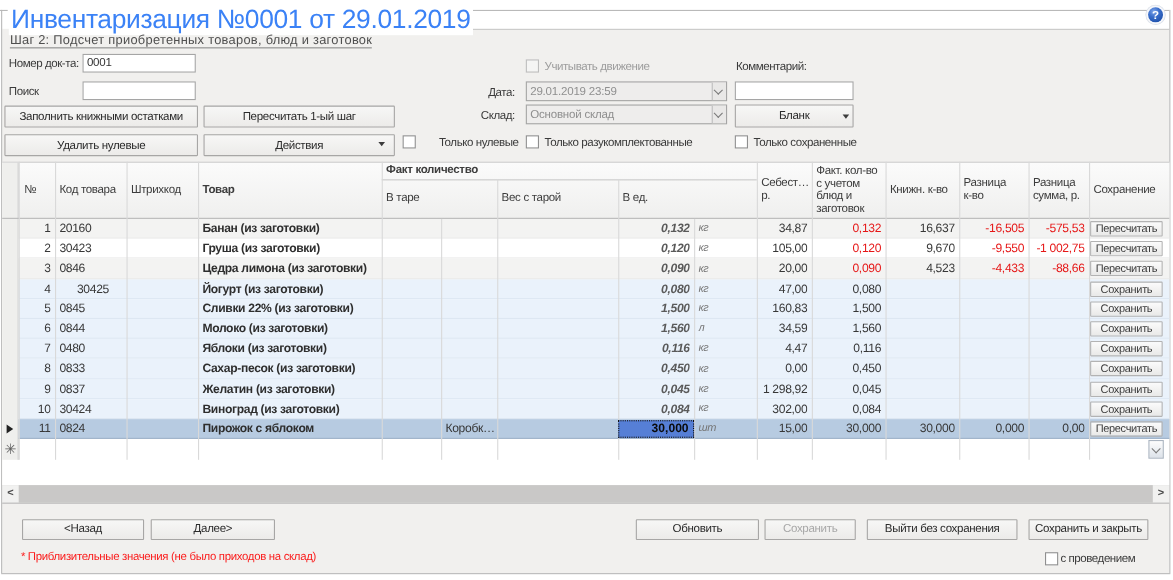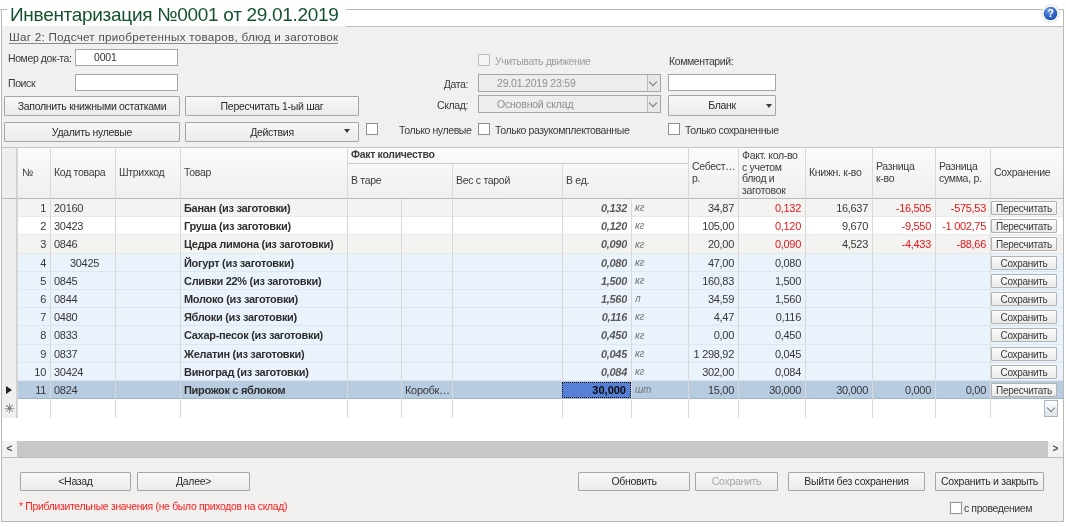--- a/index.html
+++ b/index.html
@@ -7,21 +7,21 @@
 .abs{position:absolute}
 .lbl{position:absolute;font-size:10.5px;letter-spacing:-0.4px;color:#3b3b3b;white-space:nowrap}
 .c{position:absolute;font-size:11px;letter-spacing:-0.3px;color:#373737;white-space:nowrap;overflow:hidden}
 .c.b{font-weight:bold;color:#2e2e2e}
 .c.red{color:#e61717}
 .c.vi{font-style:italic;font-weight:bold;color:#5a5a5a}
 .c.un{font-style:italic;color:#757575;font-size:10px}
 .vl{position:absolute;width:1px;background:#d9d9d9}
 .btn{position:absolute;background:linear-gradient(#f7f7f6,#ecebe9);border:1px solid #a7a6a5;font-size:10.5px;letter-spacing:-0.3px;color:#2b2b2b;text-align:center;border-radius:1px;white-space:nowrap;overflow:hidden}
 .gbtn{position:absolute;background:linear-gradient(#fbfbfb,#e9e9e8);border:1px solid #b3b3b3;font-size:10px;letter-spacing:-0.3px;color:#3a3a3a;text-align:center;border-radius:1px;white-space:nowrap;overflow:hidden}
-.inp{position:absolute;background:#fff;border:1px solid #a5a5a5;font-size:10.5px;letter-spacing:-0.2px;color:#333;padding-left:18px}
+.inp{position:absolute;background:#fff;border:1px solid #a5a5a5;font-size:10.5px;letter-spacing:-0.2px;color:#333;padding-left:3px}
 .dis{background:#eeedec;color:#8f8f8f}
 .cb{position:absolute;width:12px;height:12px;background:#fff;border:1px solid #8f8f8f}
 .cb.d{border-color:#bdbdbd;background:#f5f5f4}
 .chev{position:absolute;width:6px;height:6px;border-right:1px solid #7a7a7a;border-bottom:1px solid #7a7a7a;transform:rotate(45deg)}
 .tri{position:absolute;width:0;height:0;border-left:3.5px solid transparent;border-right:3.5px solid transparent;border-top:4px solid #3c3c3c}
 .hd{position:absolute;font-size:10.5px;letter-spacing:-0.3px;line-height:11.5px;color:#3d3d3d;white-space:nowrap}
 </style></head>
 <body>
 <div id="win">
 
@@ -30,21 +30,21 @@
 <div class="abs" style="left:2px;top:0px;width:1062px;height:26px;background:#ffffff"></div>
 
 <div class="abs" style="left:0px;top:9px;width:7px;height:1px;background:#b9b9b9"></div>
 <div class="abs" style="left:346px;top:9px;width:717px;height:1px;background:#b9b9b9"></div>
 <div class="abs" style="left:346px;top:26px;width:717px;height:1px;background:#bdbdbd"></div>
 <div class="abs" style="left:346px;top:10px;width:717px;height:16px;background:#fff"></div>
 <div class="abs" style="left:1px;top:9px;width:1px;height:512px;background:#b9b9b9"></div>
 <div class="abs" style="left:1063px;top:9px;width:1px;height:512px;background:#b9b9b9"></div>
 <div class="abs" style="left:1px;top:521px;width:1063px;height:1px;background:#b9b9b9"></div>
 
-<div class="abs" style="left:8px;top:4px;font-size:19px;letter-spacing:-0.3px;color:#14532d;background:#fff;padding:0 2px;white-space:nowrap">Инвентаризация №0001 от 29.01.2019</div>
+<div class="abs" style="left:8px;top:4px;font-size:24px;letter-spacing:-0.3px;color:#3b82f6;background:#fff;padding:0 2px;white-space:nowrap">Инвентаризация №0001 от 29.01.2019</div>
 
 <svg class="abs" style="left:1041px;top:4px" width="19" height="19">
 <defs>
         <radialGradient id="g1" cx="38%" cy="28%" r="80%">
           <stop offset="0%" stop-color="#7da4e8"></stop>
           <stop offset="45%" stop-color="#3a6ecb"></stop>
           <stop offset="100%" stop-color="#1d4fa9"></stop>
         </radialGradient>
 <radialGradient id="g2" cx="50%" cy="50%" r="50%">
           <stop offset="70%" stop-color="#ffffff"></stop>
@@ -124,21 +124,21 @@
 <div class="vl" style="left:935px;top:147px;height:271px"></div>
 <div class="vl" style="left:990px;top:147px;height:271px"></div>
 <div class="vl" style="left:401px;top:199px;height:219px"></div>
 <div class="vl" style="left:631px;top:199px;height:219px"></div>
 <div class="vl" style="left:452px;top:163px;height:255px"></div>
 <div class="vl" style="left:562px;top:163px;height:255px"></div>
 
 <div class="hd" style="left:22px;top:167px">№</div>
 <div class="hd" style="left:54px;top:167px">Код товара</div>
 <div class="hd" style="left:119px;top:167px">Штрихкод</div>
-<div class="hd b" style="left:184px;top:167px;font-weight:normal">Товар</div>
+<div class="hd b" style="left:184px;top:167px;font-weight:bold">Товар</div>
 <div class="hd" style="left:351px;top:149px;font-weight:bold">Факт количество</div>
 <div class="hd" style="left:351px;top:175px">В таре</div>
 <div class="hd" style="left:456px;top:175px">Вес с тарой</div>
 <div class="hd" style="left:566px;top:175px">В ед.</div>
 <div class="hd" style="left:692px;top:161px">Себест…<br>р.</div>
 <div class="hd" style="left:742px;top:150px">Факт. кол-во<br>с учетом<br>блюд и<br>заготовок</div>
 <div class="hd" style="left:809px;top:167px">Книжн. к-во</div>
 <div class="hd" style="left:876px;top:161px">Разница<br>к-во</div>
 <div class="hd" style="left:939px;top:161px">Разница<br>сумма, р.</div>
 <div class="hd" style="left:994px;top:167px">Сохранение</div>

